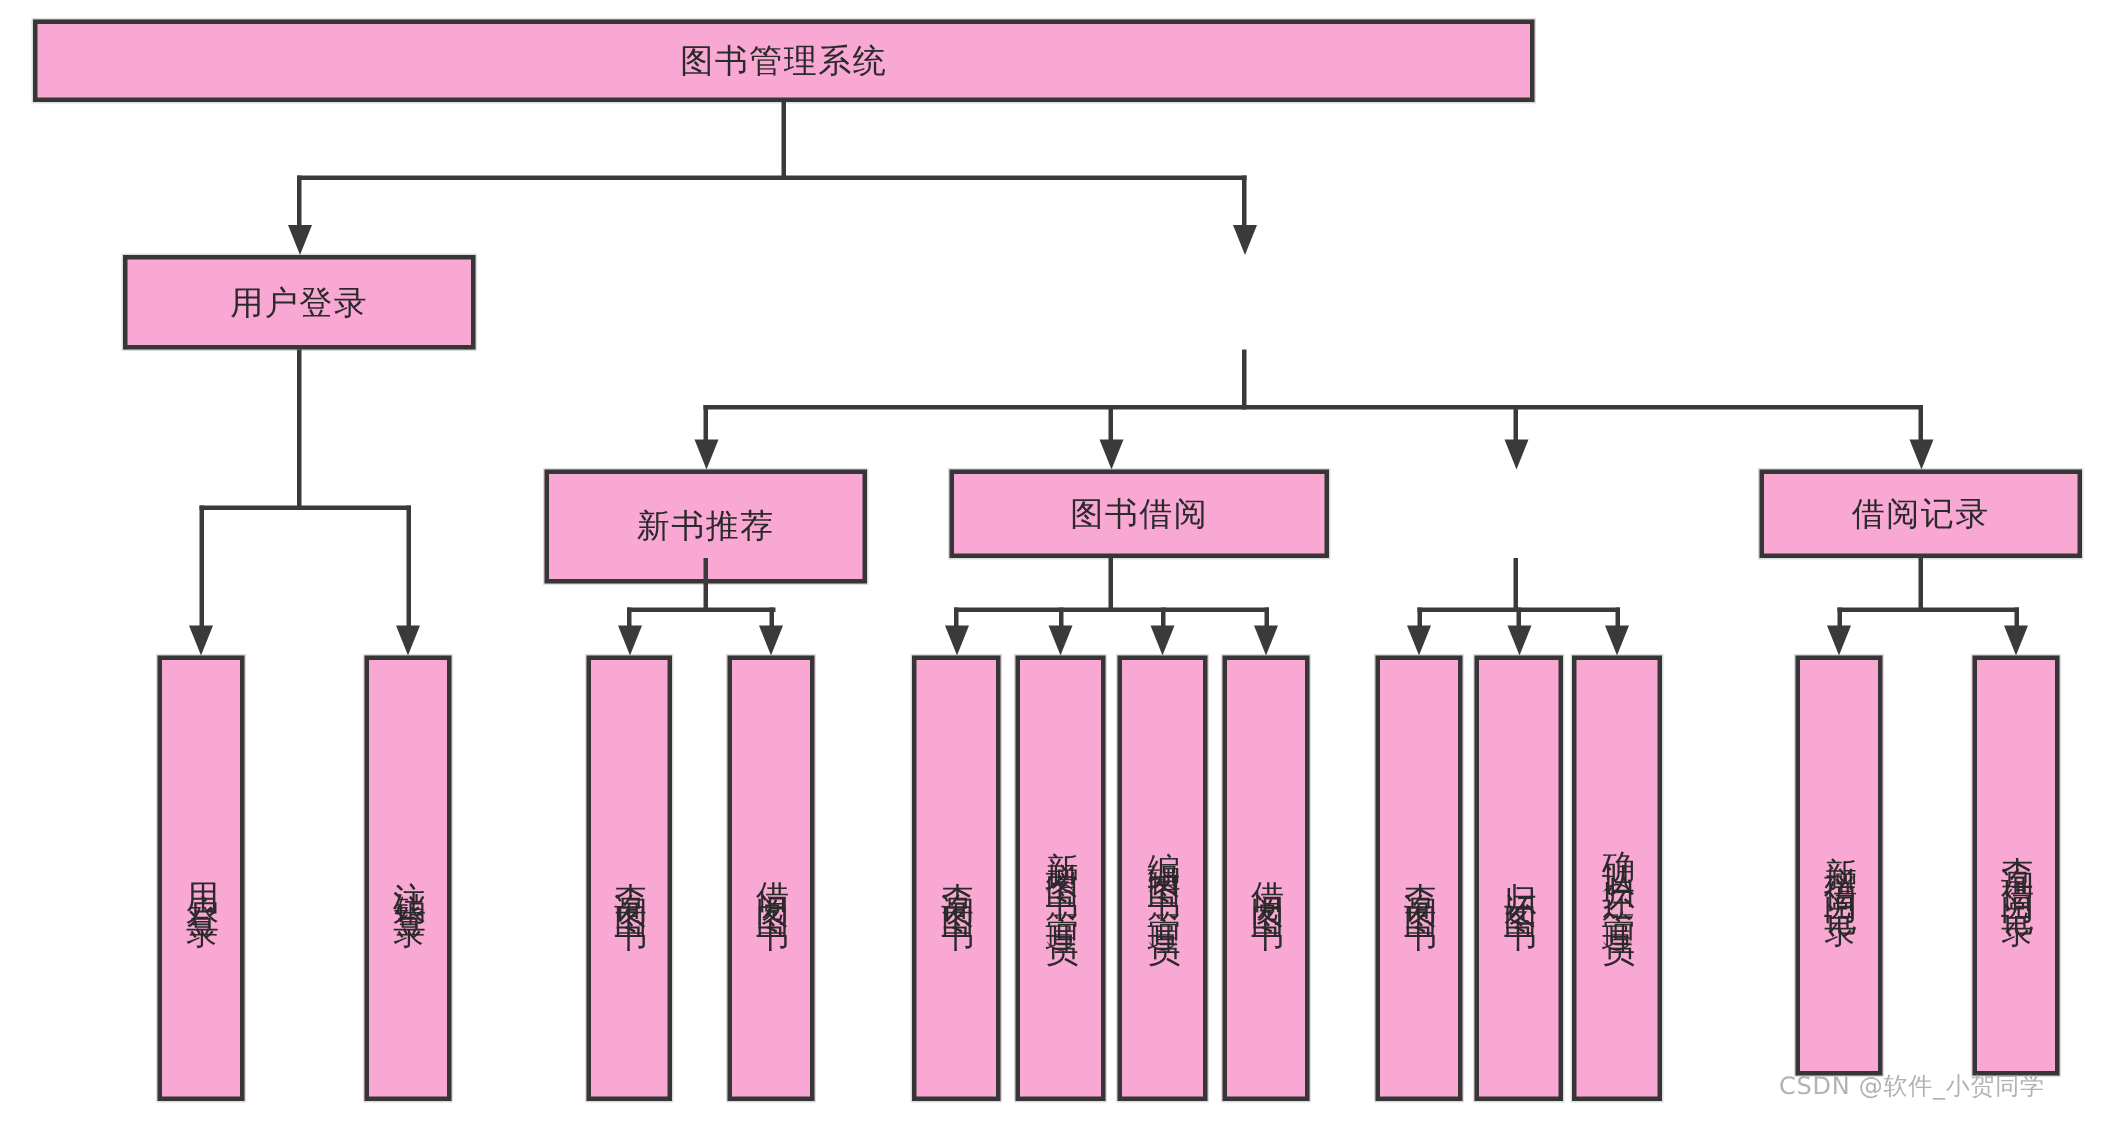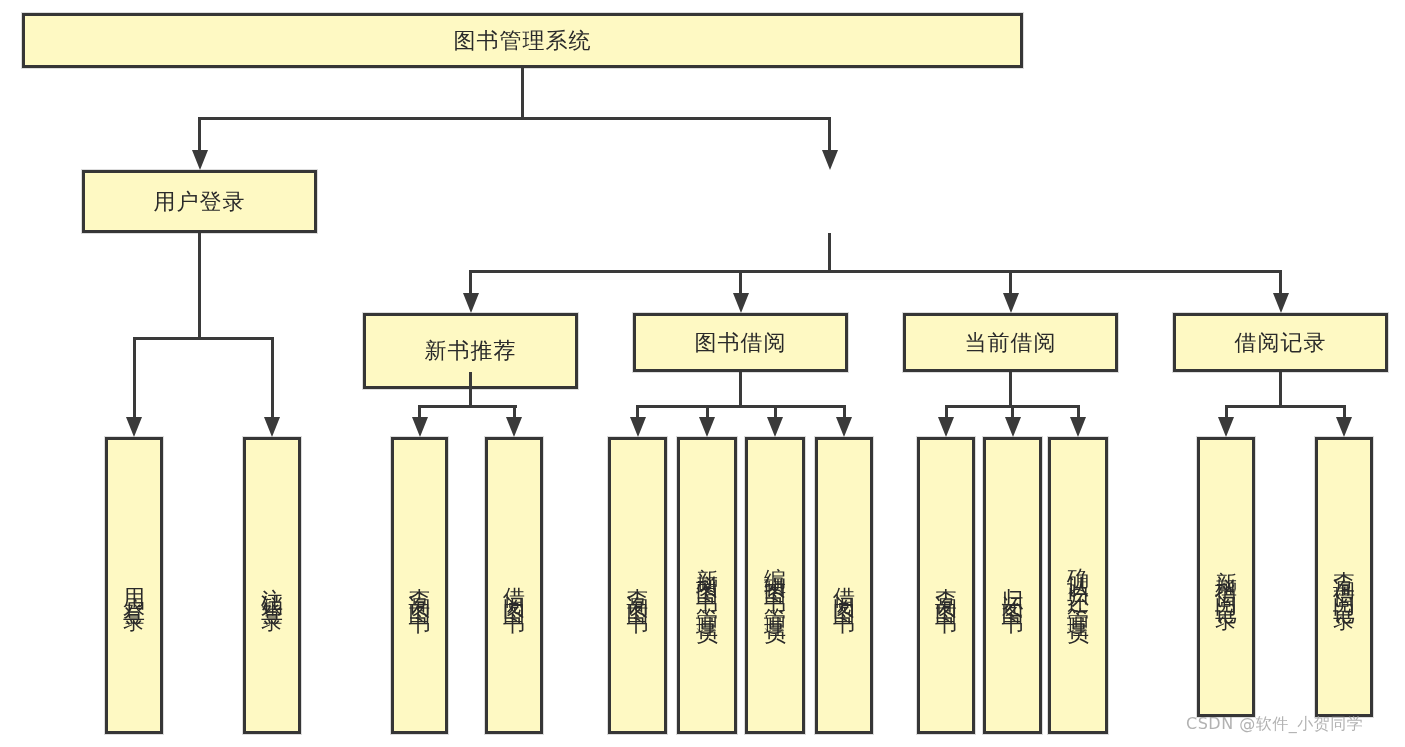--- a/index.html
+++ b/index.html
@@ -6,21 +6,21 @@
   #canvas{
     position:relative;
     width:1405px;height:747px;
     background:#ffffff;
     font-family:"DejaVu Sans","Liberation Sans",sans-serif;
     overflow:hidden;
   }
   .node{
     position:absolute;
     box-sizing:border-box;
-    background:#fef9c3;
+    background:#f9a8d4;
     border:3px solid #363636;
     display:flex;align-items:center;justify-content:center;
     box-shadow:0 0 0 1px rgba(120,120,120,0.25);
   }
   .h-label{
     color:#2a2a2a;
     font-size:22px;
     letter-spacing:1px;
     white-space:nowrap;
   }
@@ -85,25 +85,22 @@
   <div class="vline" style="left:739px;top:270px;height:25px"></div>
   <div class="ahead" style="left:732.5px;top:293px"></div>
   <div class="vline" style="left:1009px;top:270px;height:25px"></div>
   <div class="ahead" style="left:1002.5px;top:293px"></div>
   <div class="vline" style="left:1279px;top:270px;height:25px"></div>
   <div class="ahead" style="left:1272.5px;top:293px"></div>
 
   <div class="node" style="left:363px;top:313px;width:215px;height:76px">
     <span class="h-label">新书推荐</span>
   </div>
-  <div class="node" style="left:633px;top:313px;width:215px;height:59px">
+  <div class="node" style="left:633px;top:313px;width:253px;height:59px">
     <span class="h-label">图书借阅</span>
-  </div>
-  <div class="node" style="left:903px;top:313px;width:215px;height:59px">
-    <span class="h-label">当前借阅</span>
   </div>
   <div class="node" style="left:1173px;top:313px;width:215px;height:59px">
     <span class="h-label">借阅记录</span>
   </div>
 
   <div class="vline" style="left:469px;top:372px;height:36px"></div>
   <div class="hline" style="left:418px;top:405px;width:99px"></div>
   <div class="vline" style="left:418px;top:405px;height:14px"></div>
   <div class="ahead" style="left:411.5px;top:417px"></div>
   <div class="vline" style="left:512.5px;top:405px;height:14px"></div>

